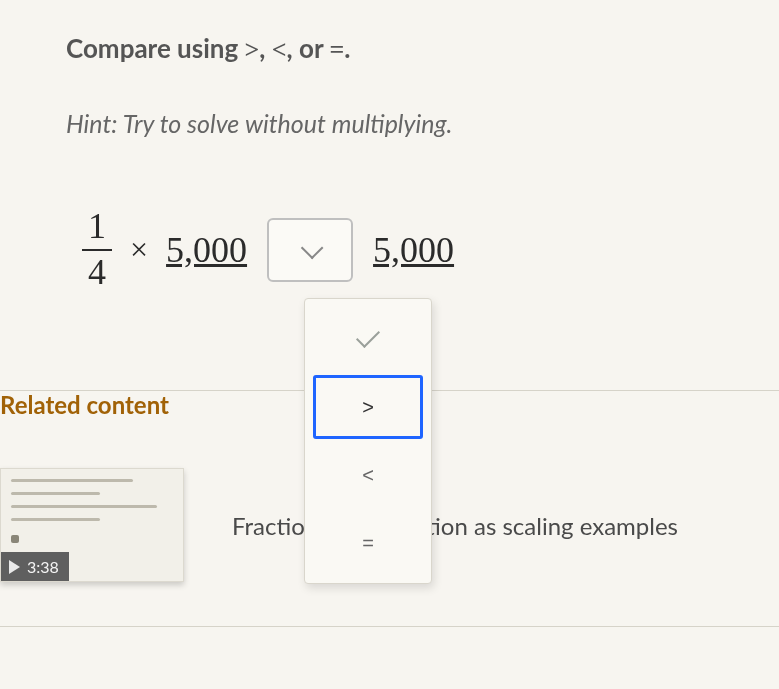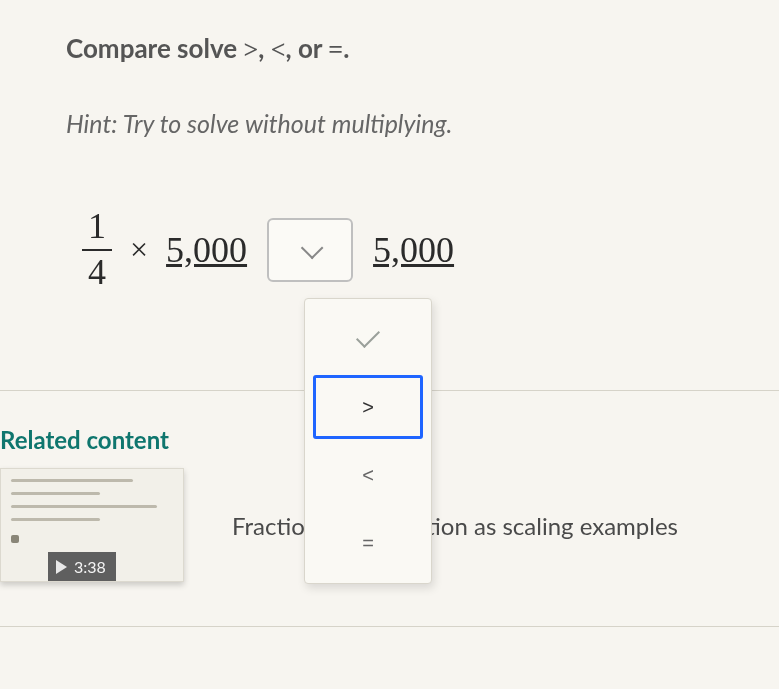--- a/index.html
+++ b/index.html
@@ -105,24 +105,24 @@
     }
     .divider {
       position: absolute;
       left: 0; right: 0;
       top: 390px;
       border-top: 1.5px solid #d6d3c9;
     }
     .related-heading {
       position: absolute;
       left: 0;
-      top: 425px;
+      top: 390px;
       font-size: 24px;
       font-weight: 700;
-      color: #0f766e;
+      color: #a16207;
       padding-left: 0;
     }
     .related-row {
       position: absolute;
       left: 0;
       top: 468px;
       display: flex;
       align-items: center;
       width: 100%;
     }
@@ -147,21 +147,20 @@
     .thumb-bar {
       position: absolute;
       left: 0; bottom: 0;
       background: #5f5f5f;
       color: #f3f3f3;
       font-size: 16px;
       padding: 5px 10px 5px 8px;
       display: flex;
       align-items: center;
       gap: 7px;
-      margin-left: 47px;
     }
     .play-tri {
       width: 0; height: 0;
       border-left: 11px solid #e8e8e8;
       border-top: 7px solid transparent;
       border-bottom: 7px solid transparent;
     }
     .related-title {
       font-size: 24px;
       color: #4a4a4a;
@@ -173,21 +172,21 @@
       left: 0; right: 0;
       top: 626px;
       border-top: 1.5px solid #d6d3c9;
     }
   </style>
 </head>
 <body>
 
 <div class="content">
   <div class="prompt">
-    <span>Compare solve </span><span class="sym">&gt;</span><span>, </span><span class="sym">&lt;</span><span>, or </span><span class="sym">=</span><span>.</span>
+    <span>Compare using </span><span class="sym">&gt;</span><span>, </span><span class="sym">&lt;</span><span>, or </span><span class="sym">=</span><span>.</span>
   </div>
   <div class="hint">Hint: Try to solve without multiplying.</div>
 
   <div class="expression">
     <span class="fraction">
       <span class="frac-num">1</span>
       <span class="frac-bar"></span>
       <span class="frac-den">4</span>
     </span>
     <span class="times">×</span>

